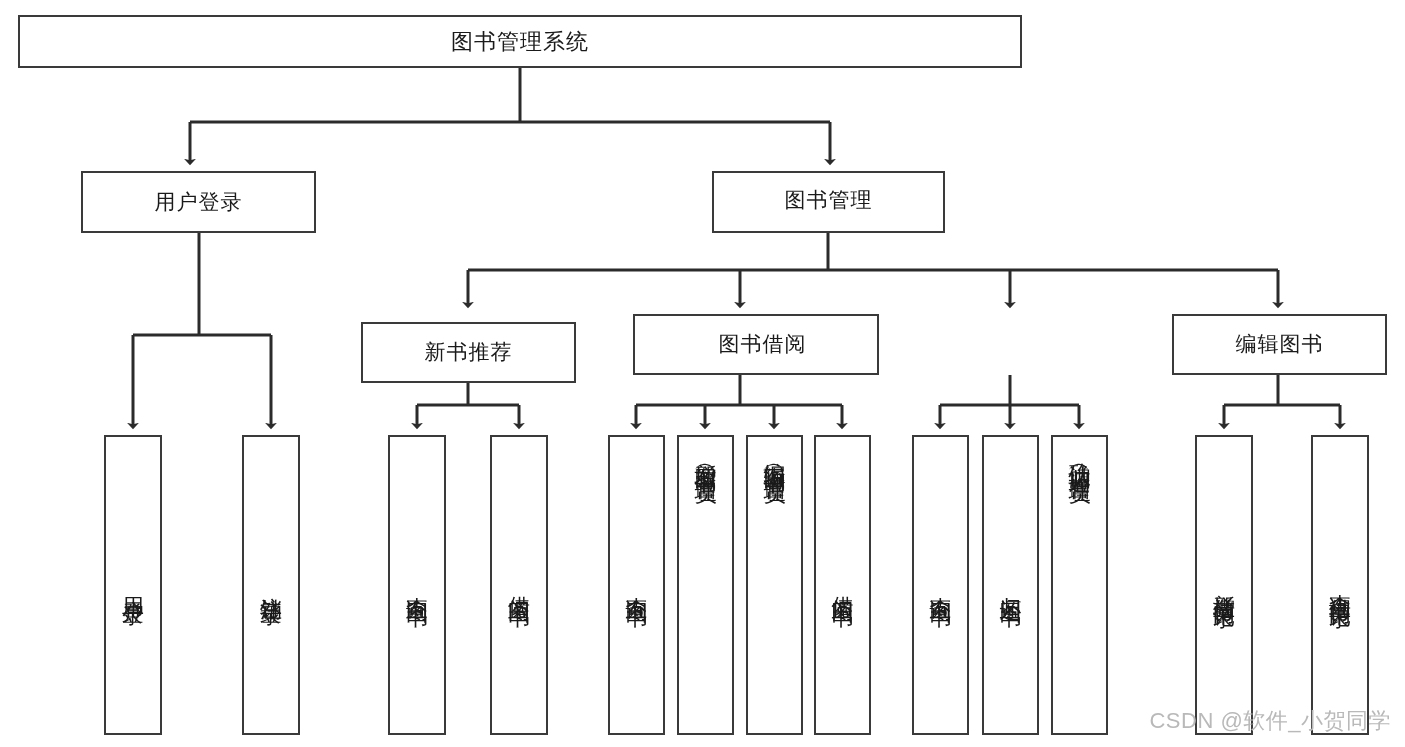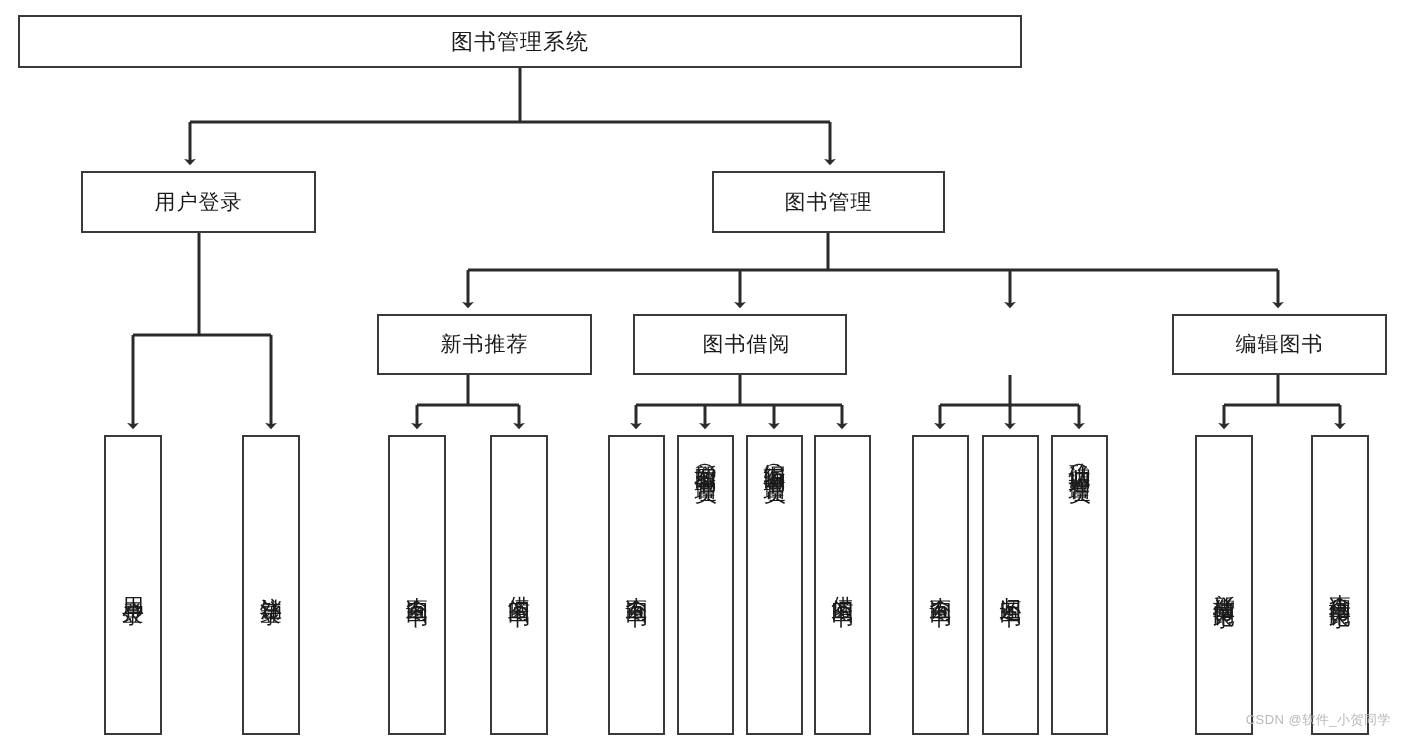--- a/index.html
+++ b/index.html
@@ -55,22 +55,22 @@
     line-height: 1.0;
     white-space: nowrap;
   }
   .node.leaf.centered {
     align-items: center;
     padding-top: 0;
   }
   .watermark {
     position: absolute;
     right: 14px;
-    bottom: 18px;
-    font-size: 13px;
+    bottom: 11px;
+    font-size: 22px;
     color: #b9b9b9;
     white-space: nowrap;
     letter-spacing: 0.5px;
   }
 </style>
 </head>
 <body>
 
 <div id="canvas">
 
@@ -124,28 +124,28 @@
     </g>
   </svg>
 
   <div class="node root" style="left:18px; top:15px; width:1004px; height:53px;text-align:right;">
     <span class="label">图书管理系统</span>
   </div>
 
   <div class="node" style="left:81px; top:171px; width:235px; height:62px;">
     <span class="label">用户登录</span>
   </div>
-  <div class="node" style="left:712px; top:171px; width:233px; height:62px;">
+  <div class="node" style="left:712px; top:171px; width:233px; height:62px;font-family:Liberation Mono, monospace;">
     <span class="label">图书管理</span>
   </div>
 
-  <div class="node" style="left:361px; top:314px; width:215px; height:61px;margin-left:16px;">
+  <div class="node" style="left:361px; top:322px; width:215px; height:61px;">
     <span class="label">新书推荐</span>
   </div>
-  <div class="node" style="left:633px; top:314px; width:214px; height:61px;padding-left:13px;">
+  <div class="node" style="left:633px; top:314px; width:246px; height:61px;padding-left:13px;">
     <span class="label">图书借阅</span>
   </div>
   <div class="node" style="left:1172px; top:314px; width:215px; height:61px;">
     <span class="label">编辑图书</span>
   </div>
 
   <div class="node leaf centered" style="left:104px; top:435px; width:58px; height:300px;">
     <span class="label">用户登录</span>
   </div>
   <div class="node leaf centered" style="left:242px; top:435px; width:58px; height:300px;">

